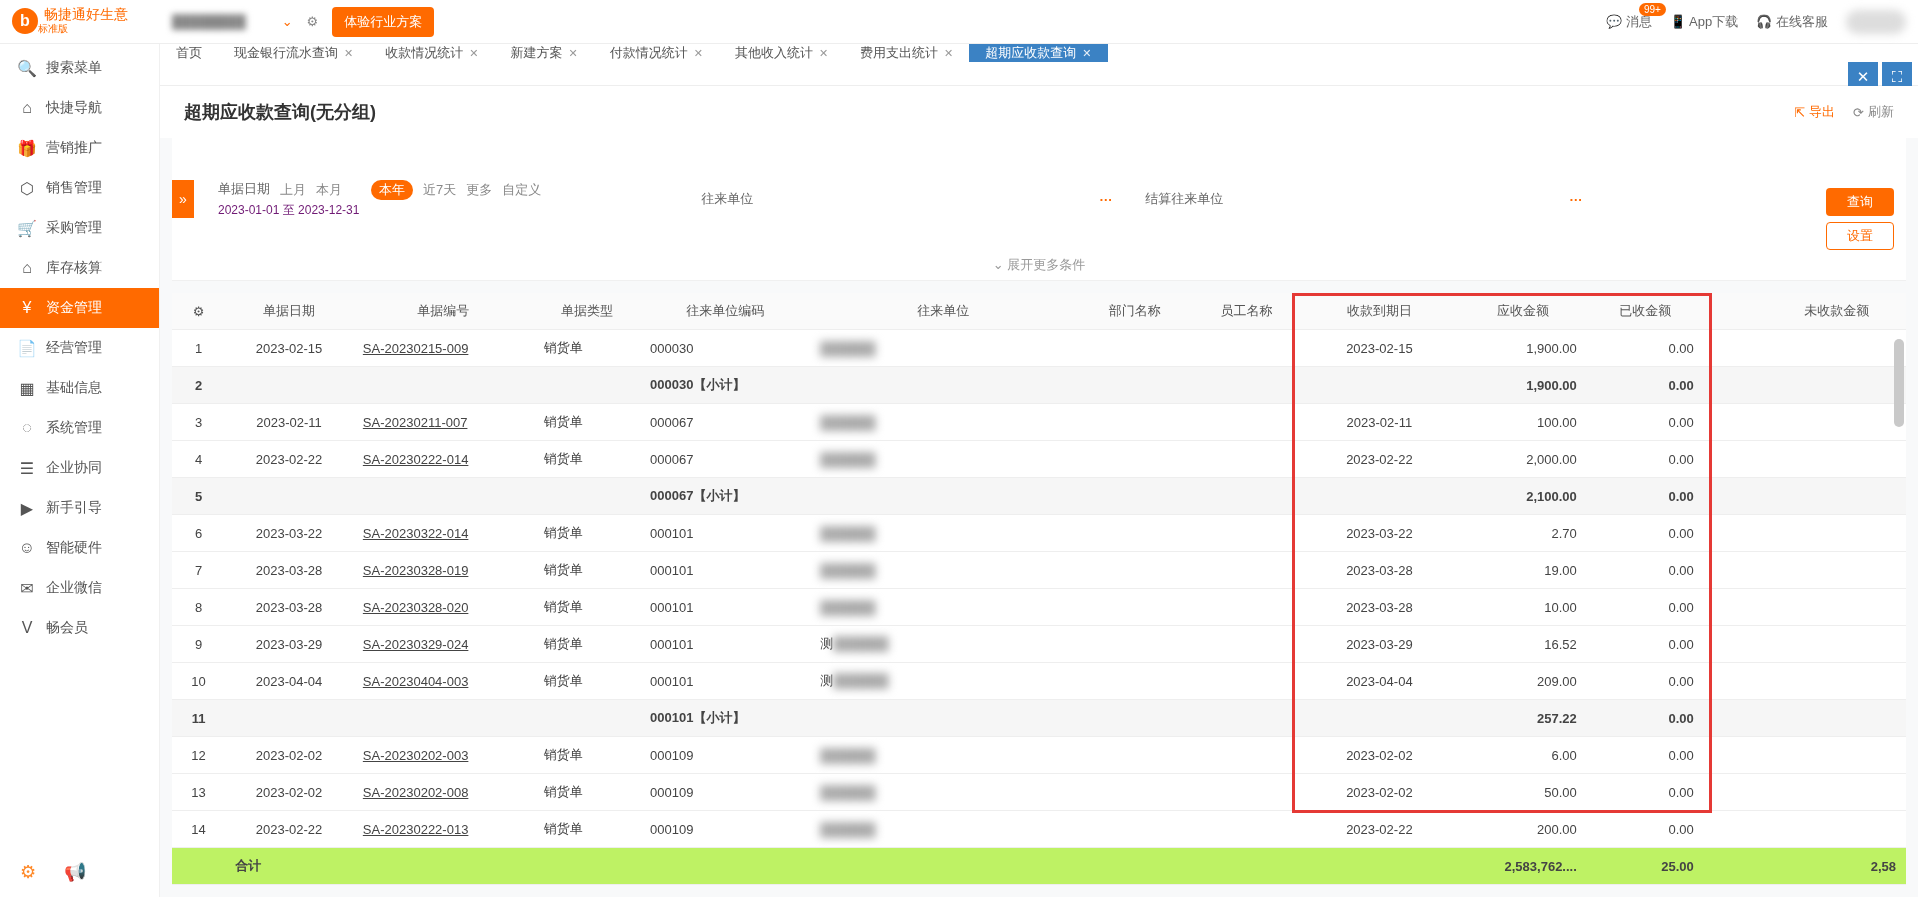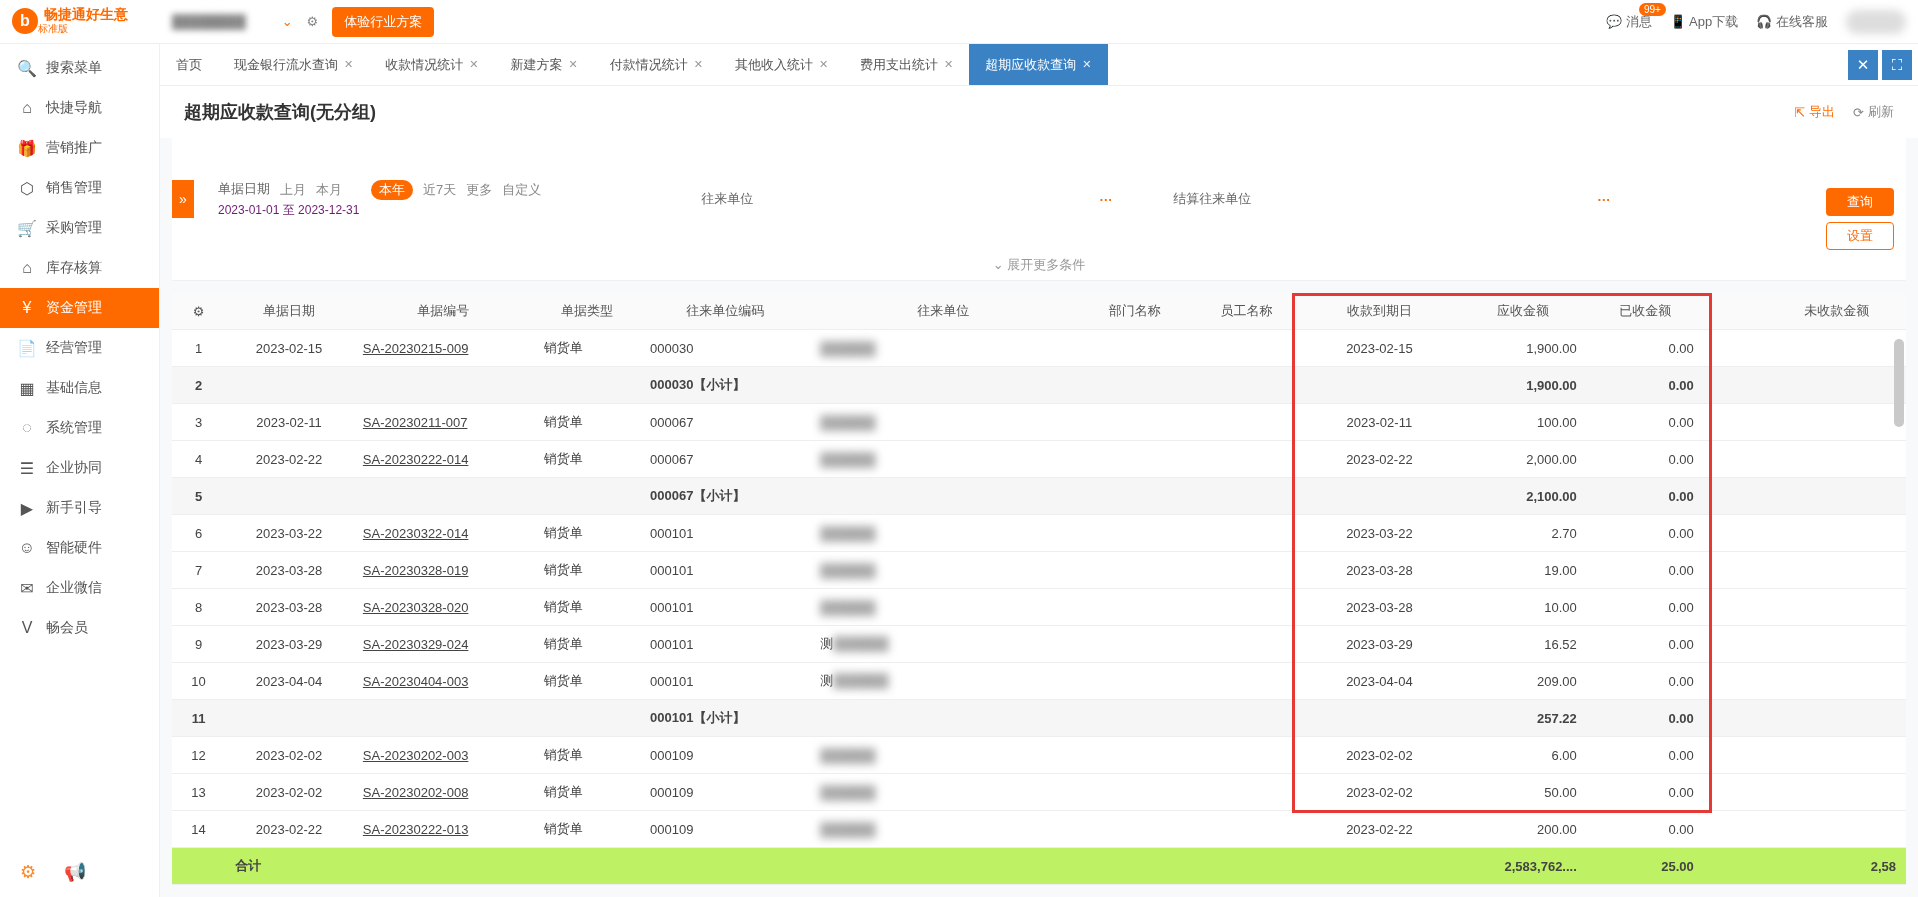--- a/index.html
+++ b/index.html
@@ -3,21 +3,21 @@
 <meta charset="utf-8">
 <style>
 * { box-sizing: border-box; margin: 0; padding: 0; }
 body { font-family: "Microsoft YaHei", "PingFang SC", sans-serif; font-size: 13px; color: #333; background: #fff; overflow: hidden; }
 .app { display: flex; flex-direction: column; height: 897px; width: 1918px; }
 
 
 .topbar { height: 44px; display: flex; align-items: center; padding: 0 12px; border-bottom: 1px solid #eee; }
 .logo-area { display: flex; align-items: center; width: 148px; }
 .logo-mark { width: 26px; height: 26px; border-radius: 50%; background: #ff6a00; display: flex; align-items: center; justify-content: center; color: #fff; font-weight: bold; font-size: 16px; }
-.logo-txt { margin-left: 6px; color: #ff6a00; font-weight: 700; font-size: 14px; line-height: 1.1; }
+.logo-txt { margin-left: 6px; color: #ff6a00; font-weight: 400; font-size: 14px; line-height: 1.1; }
 .logo-sub { font-size: 10px; color: #ff6a00; }
 .org { margin-left: 12px; color: #888; filter: blur(3px); }
 .chev { margin-left: 36px; color: #ff6a00; cursor: pointer; }
 .gear { margin-left: 14px; color: #888; cursor: pointer; }
 .btn-orange { margin-left: 14px; background: #ff6a00; color: #fff; border: none; border-radius: 4px; padding: 6px 12px; cursor: pointer; font-size: 13px; }
 .top-right { margin-left: auto; display: flex; align-items: center; gap: 18px; color: #666; }
 .badge-wrap { position: relative; }
 .badge { position: absolute; top: -10px; right: -14px; background: #ff6a00; color: #fff; border-radius: 9px; font-size: 10px; padding: 1px 5px; }
 .avatar-blur { width: 60px; height: 24px; filter: blur(4px); background: #ddd; border-radius: 12px; }
 
@@ -25,21 +25,21 @@
 .body { display: flex; flex: 1; min-height: 0; }
 .sidebar { width: 160px; background: #fff; border-right: 1px solid #f0f0f0; display: flex; flex-direction: column; padding-top: 4px; }
 .side-item { display: flex; align-items: center; gap: 10px; padding: 11px 18px; color: #555; cursor: pointer; font-size: 14px; }
 .side-item.active { background: #ff6a00; color: #fff; }
 .side-icon { width: 18px; height: 18px; display: inline-flex; align-items: center; justify-content: center; font-size: 16px; }
 .side-foot { margin-top: auto; display: flex; gap: 28px; padding: 14px 20px; color: #ff8a2a; }
 .side-foot span { cursor: pointer; font-size: 18px; }
 
 
 .main { flex: 1; display: flex; flex-direction: column; min-width: 0; background: #f8f9fa; }
-.tabs { height: 42px; background: #fff; display: flex; align-items: stretch; border-bottom: 1px solid #eee; }
+.tabs { height: 42px; background: #fff; display: flex; align-items: stretch; border-bottom: 1px solid #eee; flex-direction: column; }
 .tab { display: flex; align-items: center; padding: 0 16px; color: #555; cursor: pointer; font-size: 13px; white-space: nowrap; position: relative; }
 .tab .x { margin-left: 6px; font-size: 11px; color: #999; }
 .tab.active { background: #3b82c4; color: #fff; }
 .tab.active .x { color: #e8f0f8; }
 .tab-extra { margin-left: auto; display: flex; align-items: center; gap: 4px; padding-right: 6px; }
 .tab-extra .btn-sq { width: 30px; height: 30px; background: #3b82c4; color: #fff; display: flex; align-items: center; justify-content: center; cursor: pointer; font-size: 15px; }
 .tab-extra .btn-sq.alt { background: #3b82c4; }
 
 
 .titlebar { display: flex; align-items: center; height: 52px; padding: 0 24px; background: #fff; }
@@ -271,21 +271,21 @@
             <span class="date-quick">更多</span>
             <span class="date-quick">自定义</span>
           </div>
           <div class="date-range">2023-01-01 至 2023-12-31</div>
         </div>
         <div class="filter-field">
           <span class="filter-field-label">往来单位</span>
           <span style="width:330px; border-bottom:1px solid transparent;"></span>
           <span class="dots">⋯</span>
         </div>
-        <div class="filter-field" style="margin-left:60px;">
+        <div class="filter-field" style="margin-left:32px;">
           <span class="filter-field-label">结算往来单位</span>
           <span style="width:330px;"></span>
           <span class="dots">⋯</span>
         </div>
         <div class="filter-right">
           <button class="btn-primary">查询</button>
           <button class="btn-outline">设置</button>
         </div>
       </div>
       <div class="expand-more">

